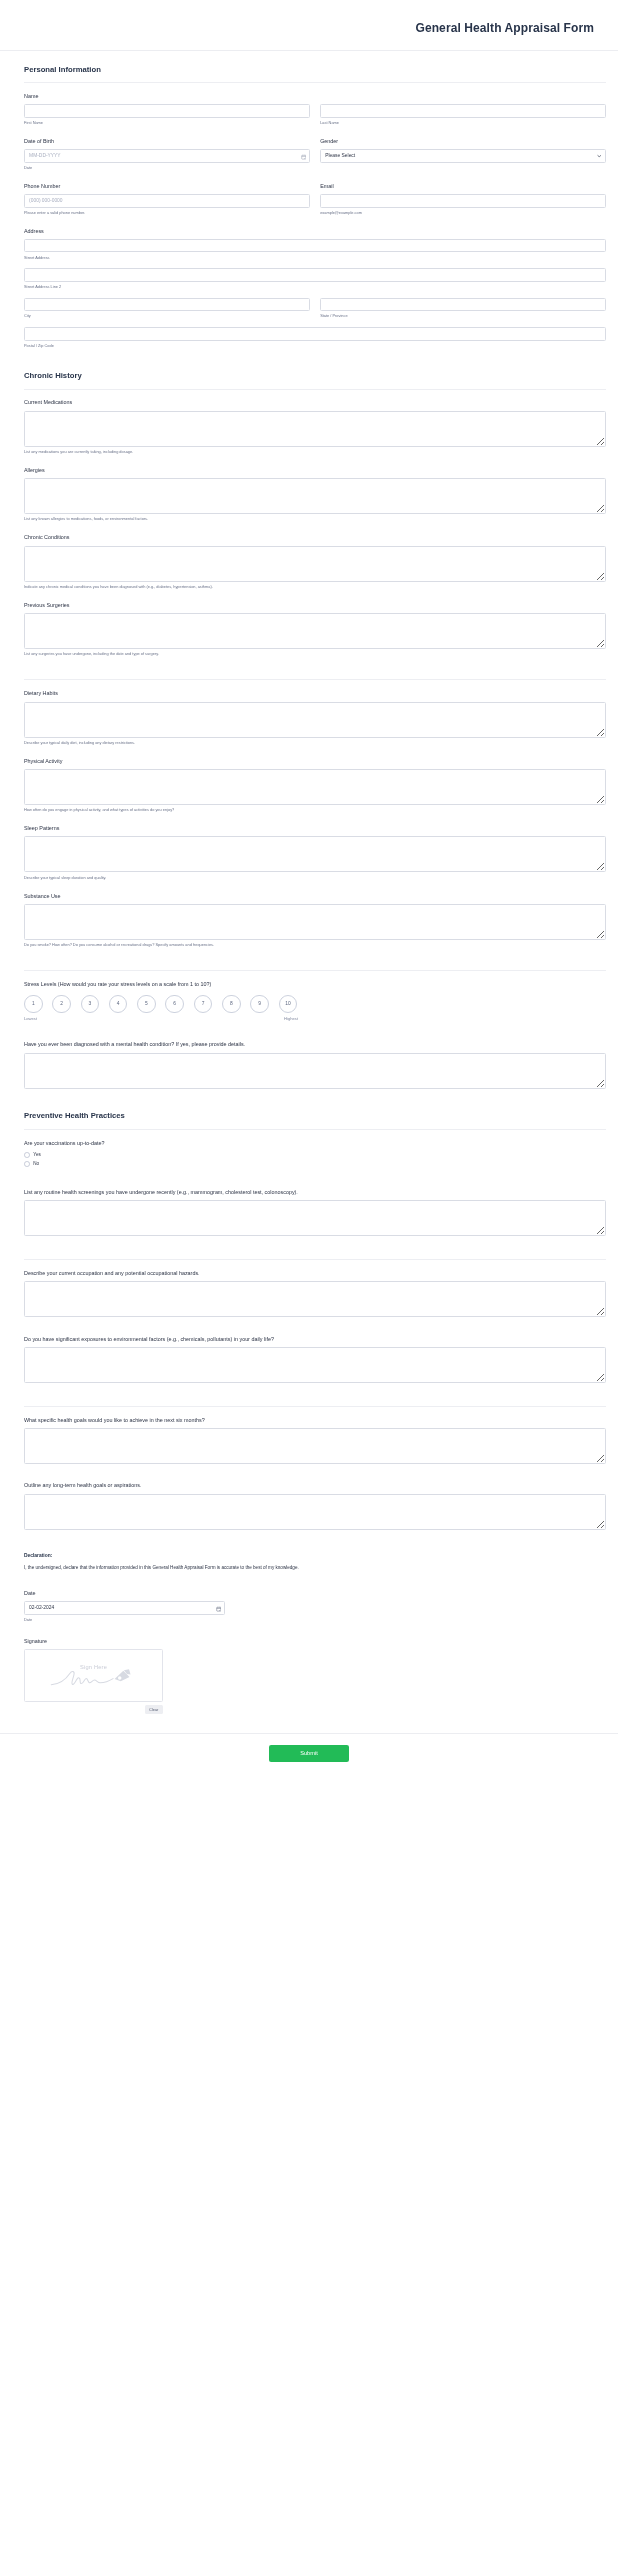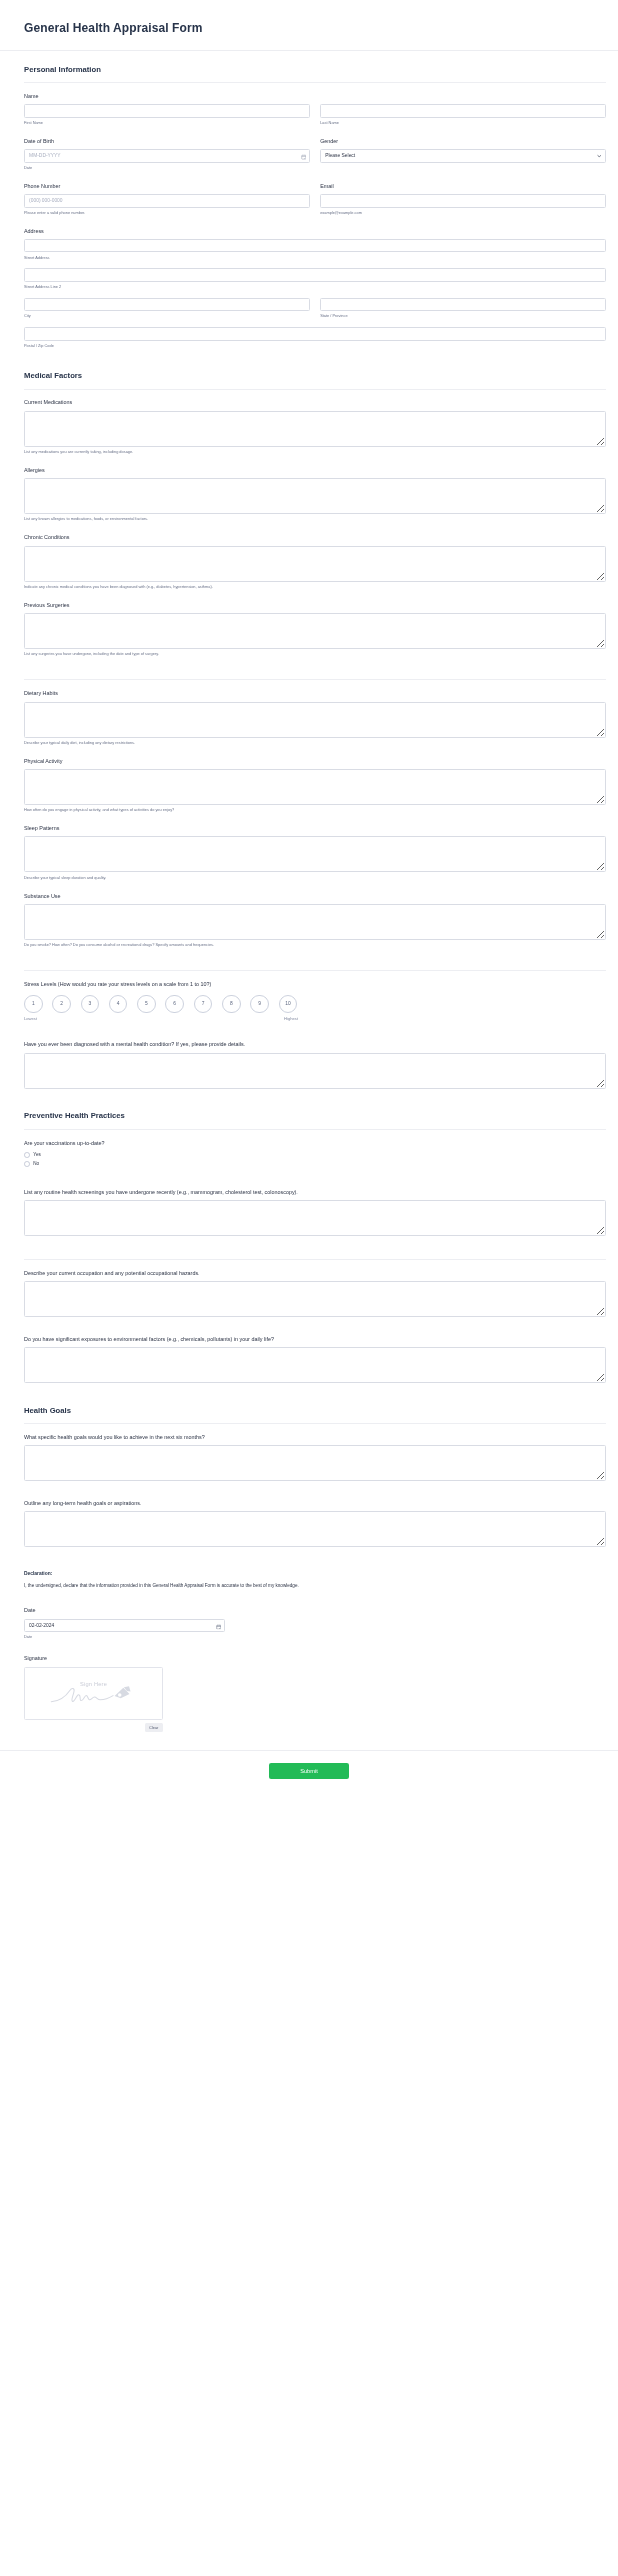--- a/index.html
+++ b/index.html
@@ -15,21 +15,21 @@
   .page { width: 618px; margin: 0 auto; background: #fff; }
 
   
   .form-header {
     padding: 20.6px 24px 14.4px 24px;
     border-bottom: 0.5px solid #ecedf1;
     background: #fff;
   }
   .form-title {
     margin: 0;
-    text-align: left;
+    text-align: right;
     font-size: 12px;
     line-height: 15.5px;
     font-weight: bold;
     color: #28344a;
     letter-spacing: 0.1px;
   }
 
   
   .form-body { padding: 0 12px 0 24px; }
 
@@ -344,21 +344,21 @@
         </div>
 
         <div class="spacer-lg"></div>
 
         <input class="inp" type="text" value="" style="">
         <div class="sub-label">Postal / Zip Code</div>
       </div>
     </div>
 
     <div class="section" style="padding-top:17.5px">
-      <div class="section-head">Medical Factors</div>
+      <div class="section-head">Chronic History</div>
       <div class="section-rule"></div>
 
       <div class="field">
         <div class="field-label">Current Medications</div>
         <textarea class="ta ta-md" style=""></textarea>
         <div class="sub-label">List any medications you are currently taking, including dosage.</div>
       </div>
 
       <div class="field">
         <div class="field-label">Allergies</div>
@@ -470,21 +470,20 @@
         <textarea class="ta ta-md" style=""></textarea>
       </div>
 
       <div class="field" style="padding-top:13.4px">
         <div class="field-label q">Do you have significant exposures to environmental factors (e.g., chemicals, pollutants) in your daily life?</div>
         <textarea class="ta ta-md" style=""></textarea>
       </div>
     </div>
 
     <div class="section" style="padding-top:17.5px">
-      <div class="section-head">Health Goals</div>
       <div class="section-rule"></div>
 
       <div class="field">
         <div class="field-label q">What specific health goals would you like to achieve in the next six months?</div>
         <textarea class="ta ta-md" style=""></textarea>
       </div>
 
       <div class="field" style="padding-top:13.4px">
         <div class="field-label q">Outline any long-term health goals or aspirations.</div>
         <textarea class="ta ta-md" style=""></textarea>

